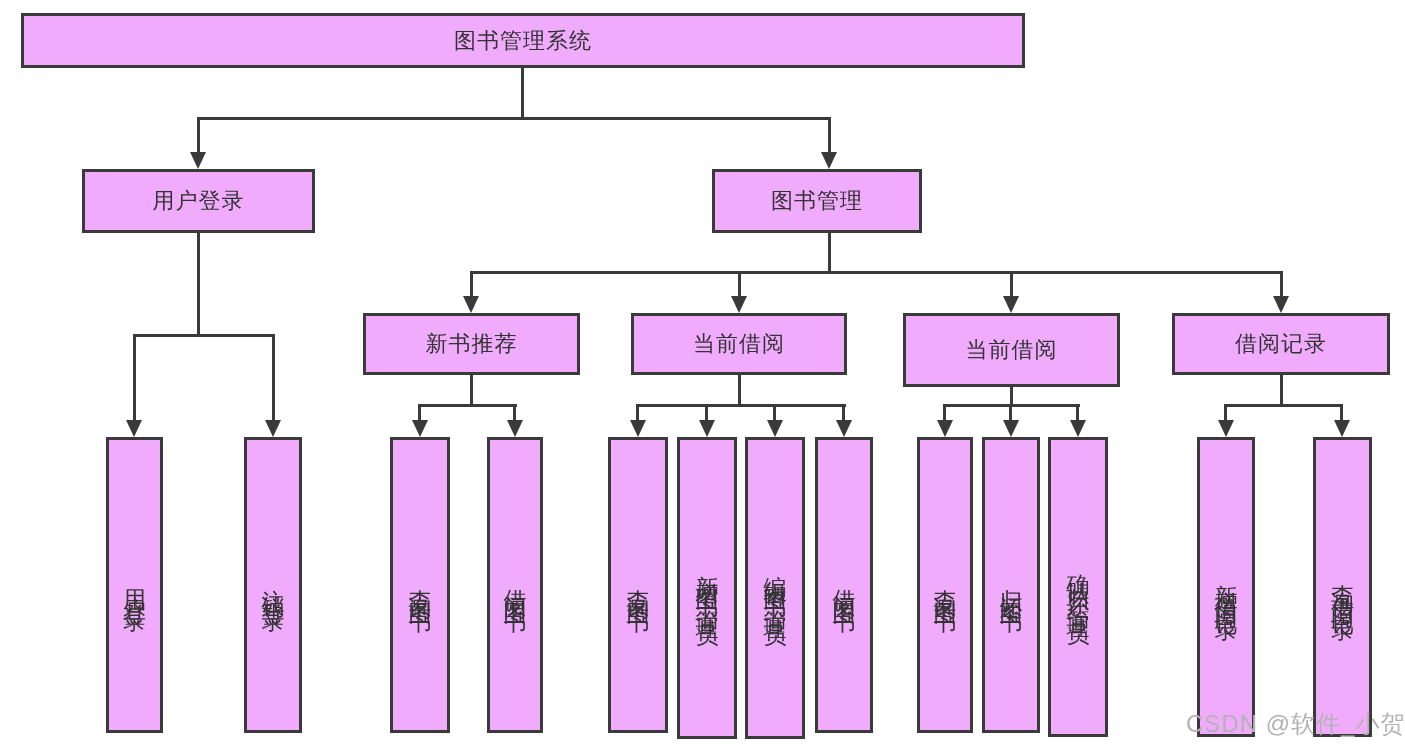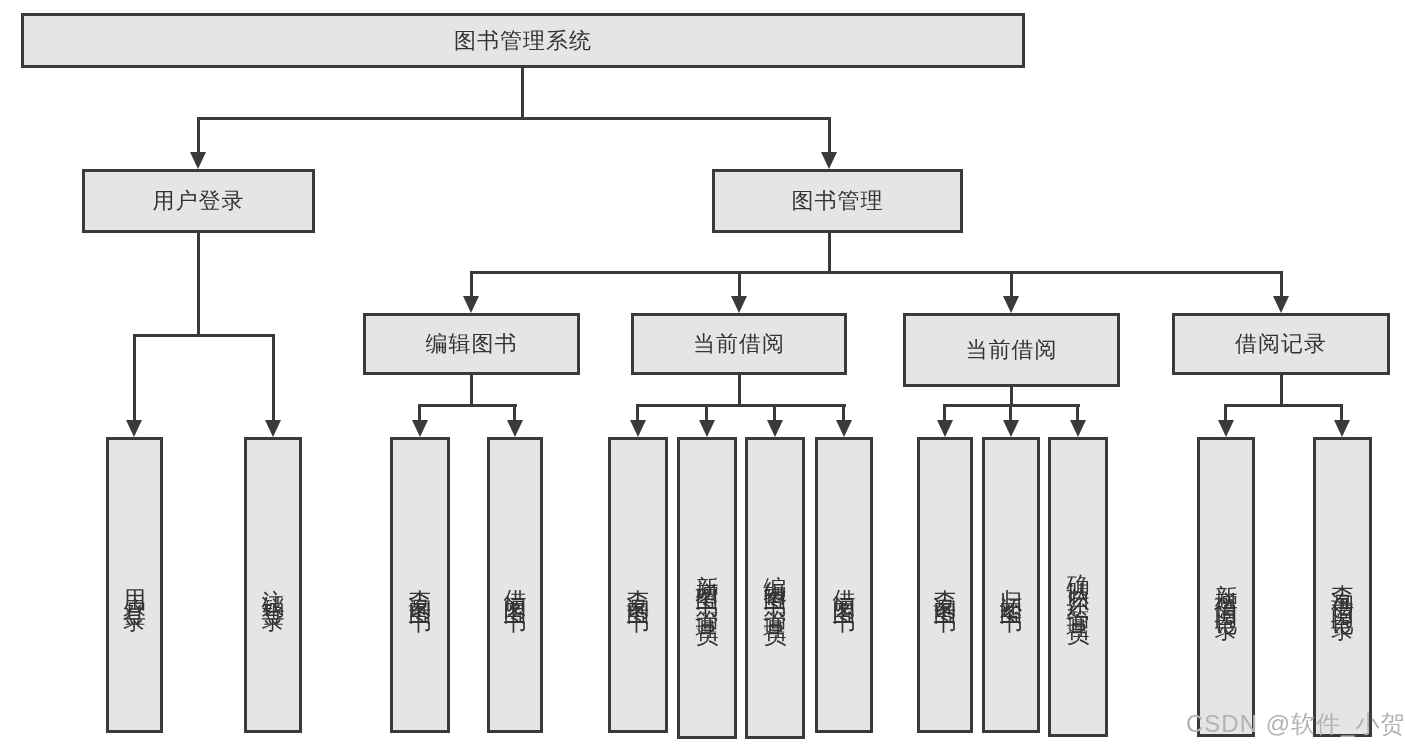--- a/index.html
+++ b/index.html
@@ -1,21 +1,21 @@
 <!DOCTYPE html>
 <html><head>
 <meta charset="utf-8">
 <style>
   html,body{margin:0;padding:0;background:#fff;}
   .stage{
     position:relative;width:1405px;height:747px;background:#ffffff;overflow:hidden;
     font-family:"Liberation Sans","DejaVu Sans",sans-serif;color:#333333;
   }
   .box{
-    position:absolute;box-sizing:border-box;border:3px solid #3a3a3a;background:#e5e5e5;
+    position:absolute;box-sizing:border-box;border:3px solid #3a3a3a;background:#f0abfc;
     display:flex;align-items:center;justify-content:center;z-index:2;
   }
   .hlabel{font-size:22px;letter-spacing:1px;color:#333333;white-space:nowrap;}
   .vlabel{
     writing-mode:vertical-rl;text-orientation:mixed;
     font-size:23px;letter-spacing:7px;color:#333333;line-height:1;
   }
   .vline,.hline{position:absolute;background:#3a3a3a;z-index:1;}
   .ahead{
     position:absolute;width:0;height:0;z-index:1;
@@ -39,21 +39,21 @@
   <div class="vline" style="left:521px;top:68px;width:3px;height:51px;"></div>
   <div class="hline" style="left:197px;top:117px;width:634px;height:3px;"></div>
   <div class="vline" style="left:197px;top:117px;width:3px;height:36px;"></div>
   <div class="ahead" style="left:190px;top:152px;"></div>
   <div class="vline" style="left:828px;top:117px;width:3px;height:36px;"></div>
   <div class="ahead" style="left:821px;top:152px;"></div>
 
   <div class="box" style="left:82px;top:169px;width:233px;height:64px;">
     <span class="hlabel">用户登录</span>
   </div>
-  <div class="box" style="left:712px;top:169px;width:251px;height:64px;align-items:center;">
+  <div class="box" style="left:712px;top:169px;width:210px;height:64px;align-items:center;">
     <span class="hlabel">图书管理</span>
   </div>
 
   <div class="vline" style="left:197px;top:233px;width:3px;height:103px;"></div>
   <div class="hline" style="left:133px;top:334px;width:142px;height:3px;"></div>
   <div class="vline" style="left:133px;top:334px;width:3px;height:86px;"></div>
   <div class="ahead" style="left:126px;top:420px;"></div>
   <div class="vline" style="left:272px;top:334px;width:3px;height:86px;"></div>
   <div class="ahead" style="left:265px;top:420px;"></div>
 
@@ -69,21 +69,21 @@
   <div class="vline" style="left:470px;top:271px;width:3px;height:26px;"></div>
   <div class="ahead" style="left:463px;top:296px;"></div>
   <div class="vline" style="left:738px;top:271px;width:3px;height:26px;"></div>
   <div class="ahead" style="left:731px;top:296px;"></div>
   <div class="vline" style="left:1010px;top:271px;width:3px;height:26px;"></div>
   <div class="ahead" style="left:1003px;top:296px;"></div>
   <div class="vline" style="left:1280px;top:271px;width:3px;height:26px;"></div>
   <div class="ahead" style="left:1273px;top:296px;"></div>
 
   <div class="box" style="left:363px;top:313px;width:217px;height:62px;">
-    <span class="hlabel">编辑图书</span>
+    <span class="hlabel">新书推荐</span>
   </div>
   <div class="box" style="left:631px;top:313px;width:216px;height:62px;">
     <span class="hlabel">当前借阅</span>
   </div>
   <div class="box" style="left:903px;top:313px;width:217px;height:74px;">
     <span class="hlabel">当前借阅</span>
   </div>
   <div class="box" style="left:1172px;top:313px;width:218px;height:62px;align-items:center;">
     <span class="hlabel">借阅记录</span>
   </div>

